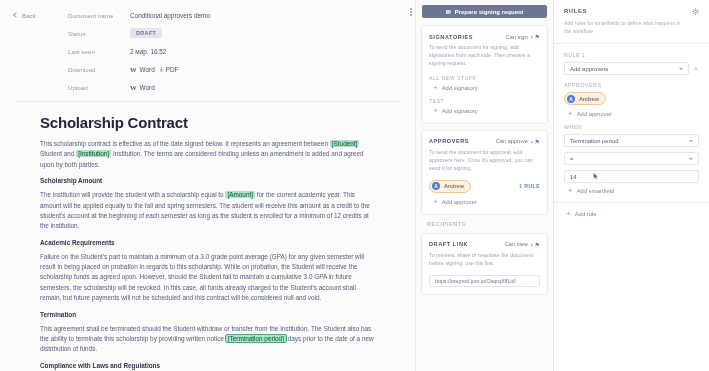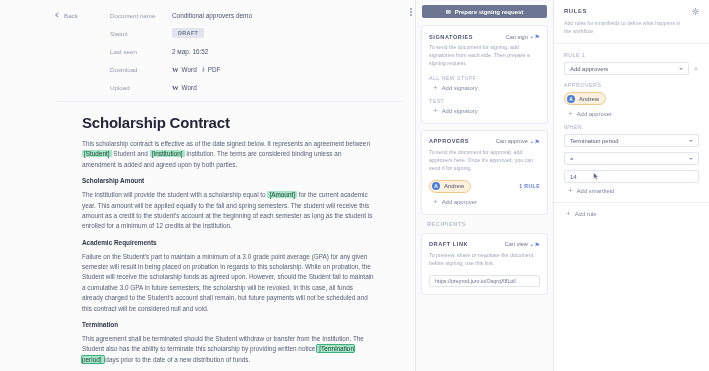--- a/index.html
+++ b/index.html
@@ -12,21 +12,20 @@
   }
   .app { display: flex; width: 709px; height: 371px; }
 
   
   .doc-col {
     width: 416px; height: 371px;
     background: #fbfbfc;
     border-right: 1px solid #e6e8ef;
     overflow: hidden;
     position: relative;
-    padding-left: 42px;
   }
   .meta {
     padding: 7px 14px 0 14px;
   }
   .meta-row {
     display: flex; align-items: center;
     height: 16px; margin-bottom: 2px;
   }
   .meta-back {
     display: flex; align-items: center; gap: 4px;

